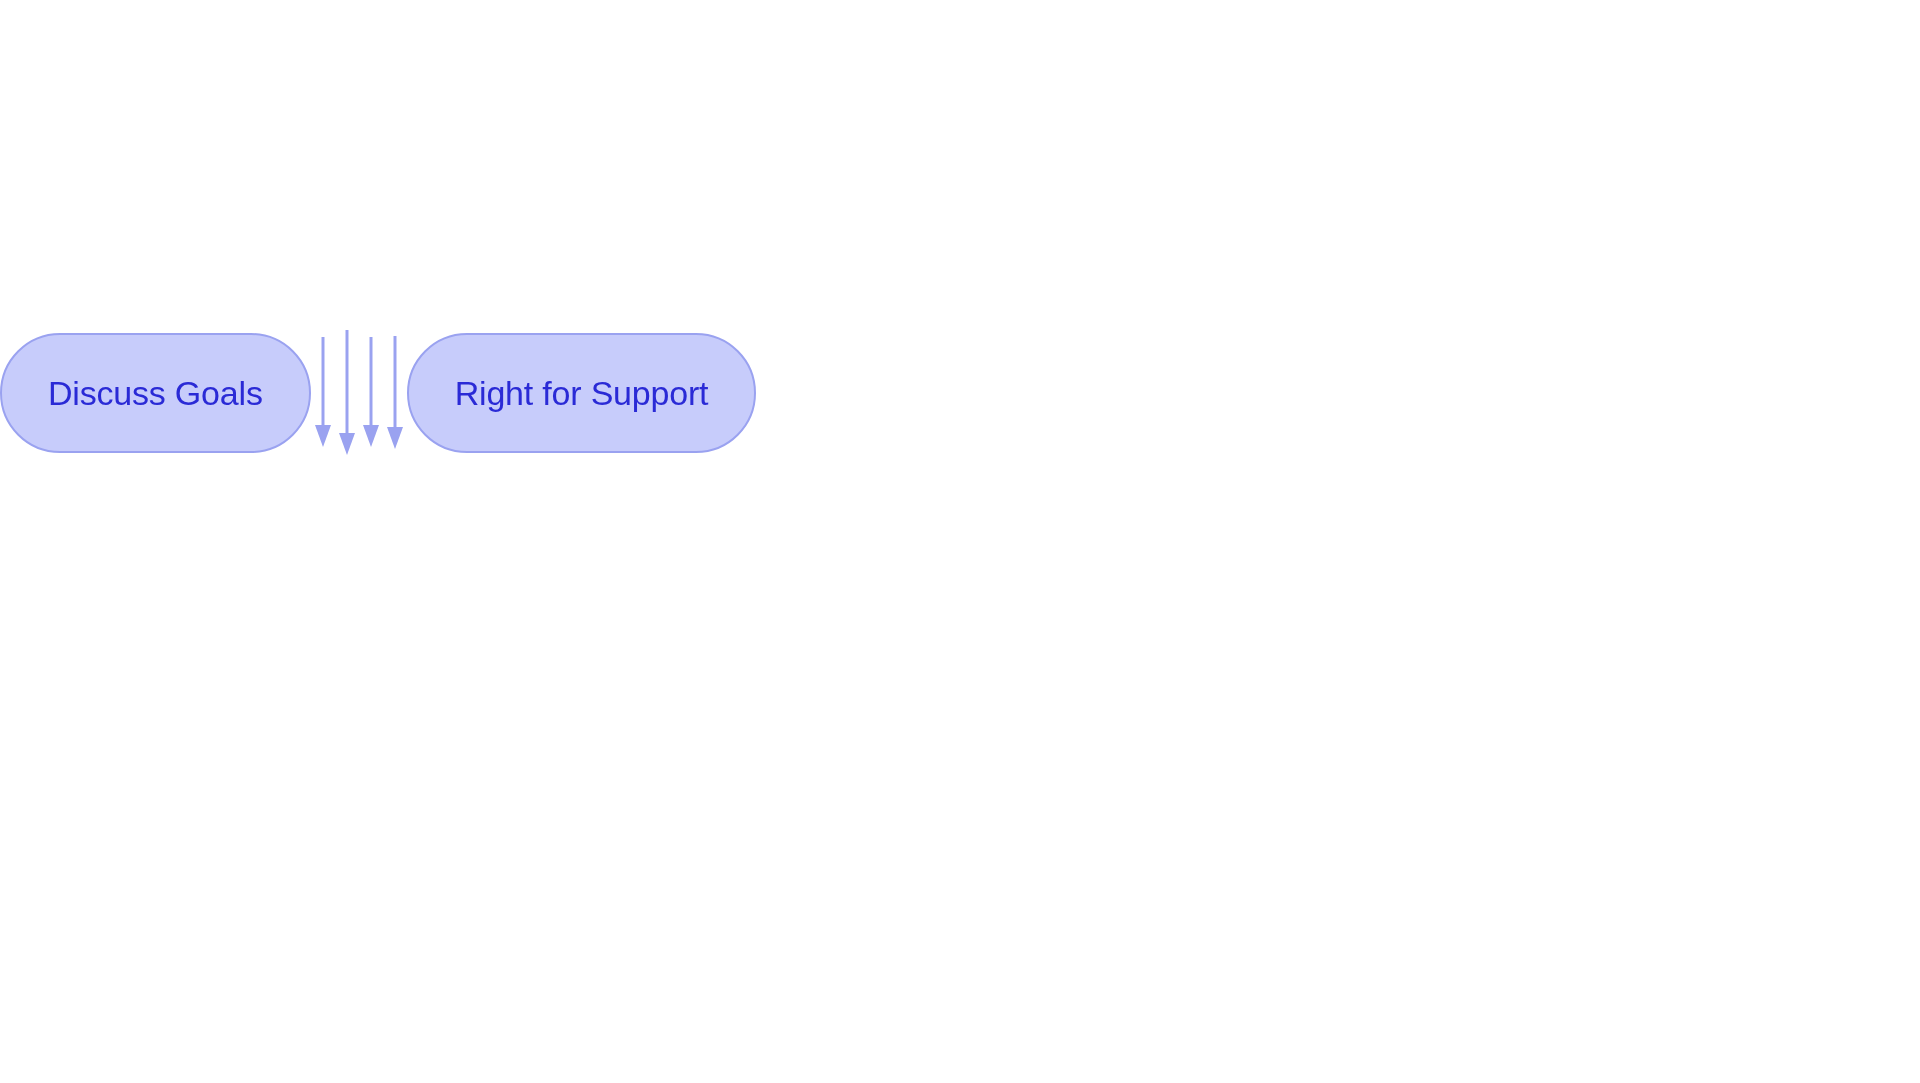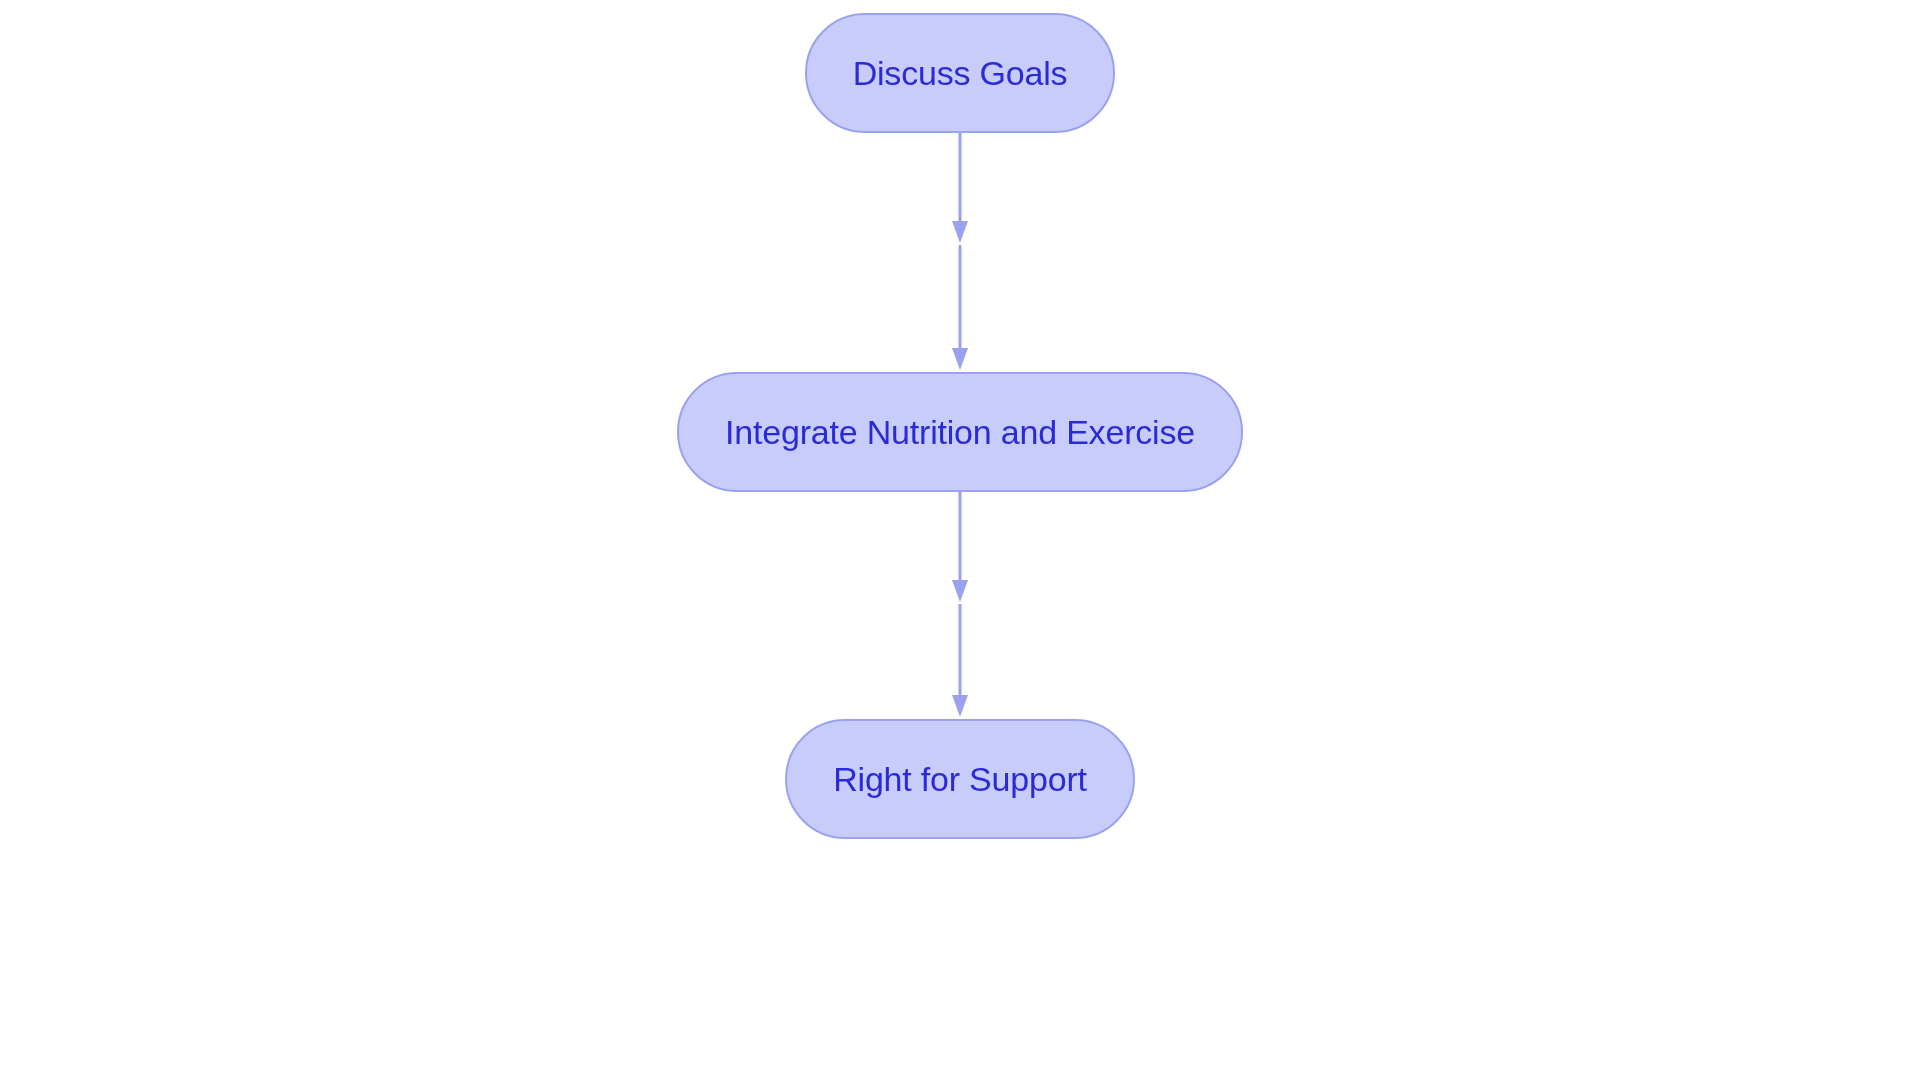--- a/index.html
+++ b/index.html
@@ -14,21 +14,21 @@
     font-family: "Liberation Sans", sans-serif;
     overflow: hidden;
   }
 
   #flowchart {
     position: relative;
     width: 1920px;
     height: 786px;
     background: #ffffff;
     display: flex;
-    flex-direction: column;
+    flex-direction: row;
     align-items: center;
   }
 
   .node {
     box-sizing: border-box;
     height: 120px;
     border-radius: 60px;
     background: #c7ccfb;
     border: 2px solid #9aa2f0;
     display: flex;
@@ -88,23 +88,20 @@
   </div>
 
 
   <div class="connector gap-2">
     <svg viewBox="0 0 24 127" preserveAspectRatio="none" aria-hidden="true">
       <line x1="12" y1="0" x2="12" y2="107" stroke="#9aa2f0" stroke-width="3"></line>
       <polygon points="4,103 20,103 12,125" fill="#9aa2f0"></polygon>
     </svg>
   </div>
 
-  <div class="node">
-    <span class="node-label">Integrate Nutrition and Exercise</span>
-  </div>
 
   <div class="connector gap-3">
     <svg viewBox="0 0 24 112" preserveAspectRatio="none" aria-hidden="true">
       <line x1="12" y1="0" x2="12" y2="92" stroke="#9aa2f0" stroke-width="3"></line>
       <polygon points="4,88 20,88 12,110" fill="#9aa2f0"></polygon>
     </svg>
   </div>
 
 
   <div class="connector gap-4">

